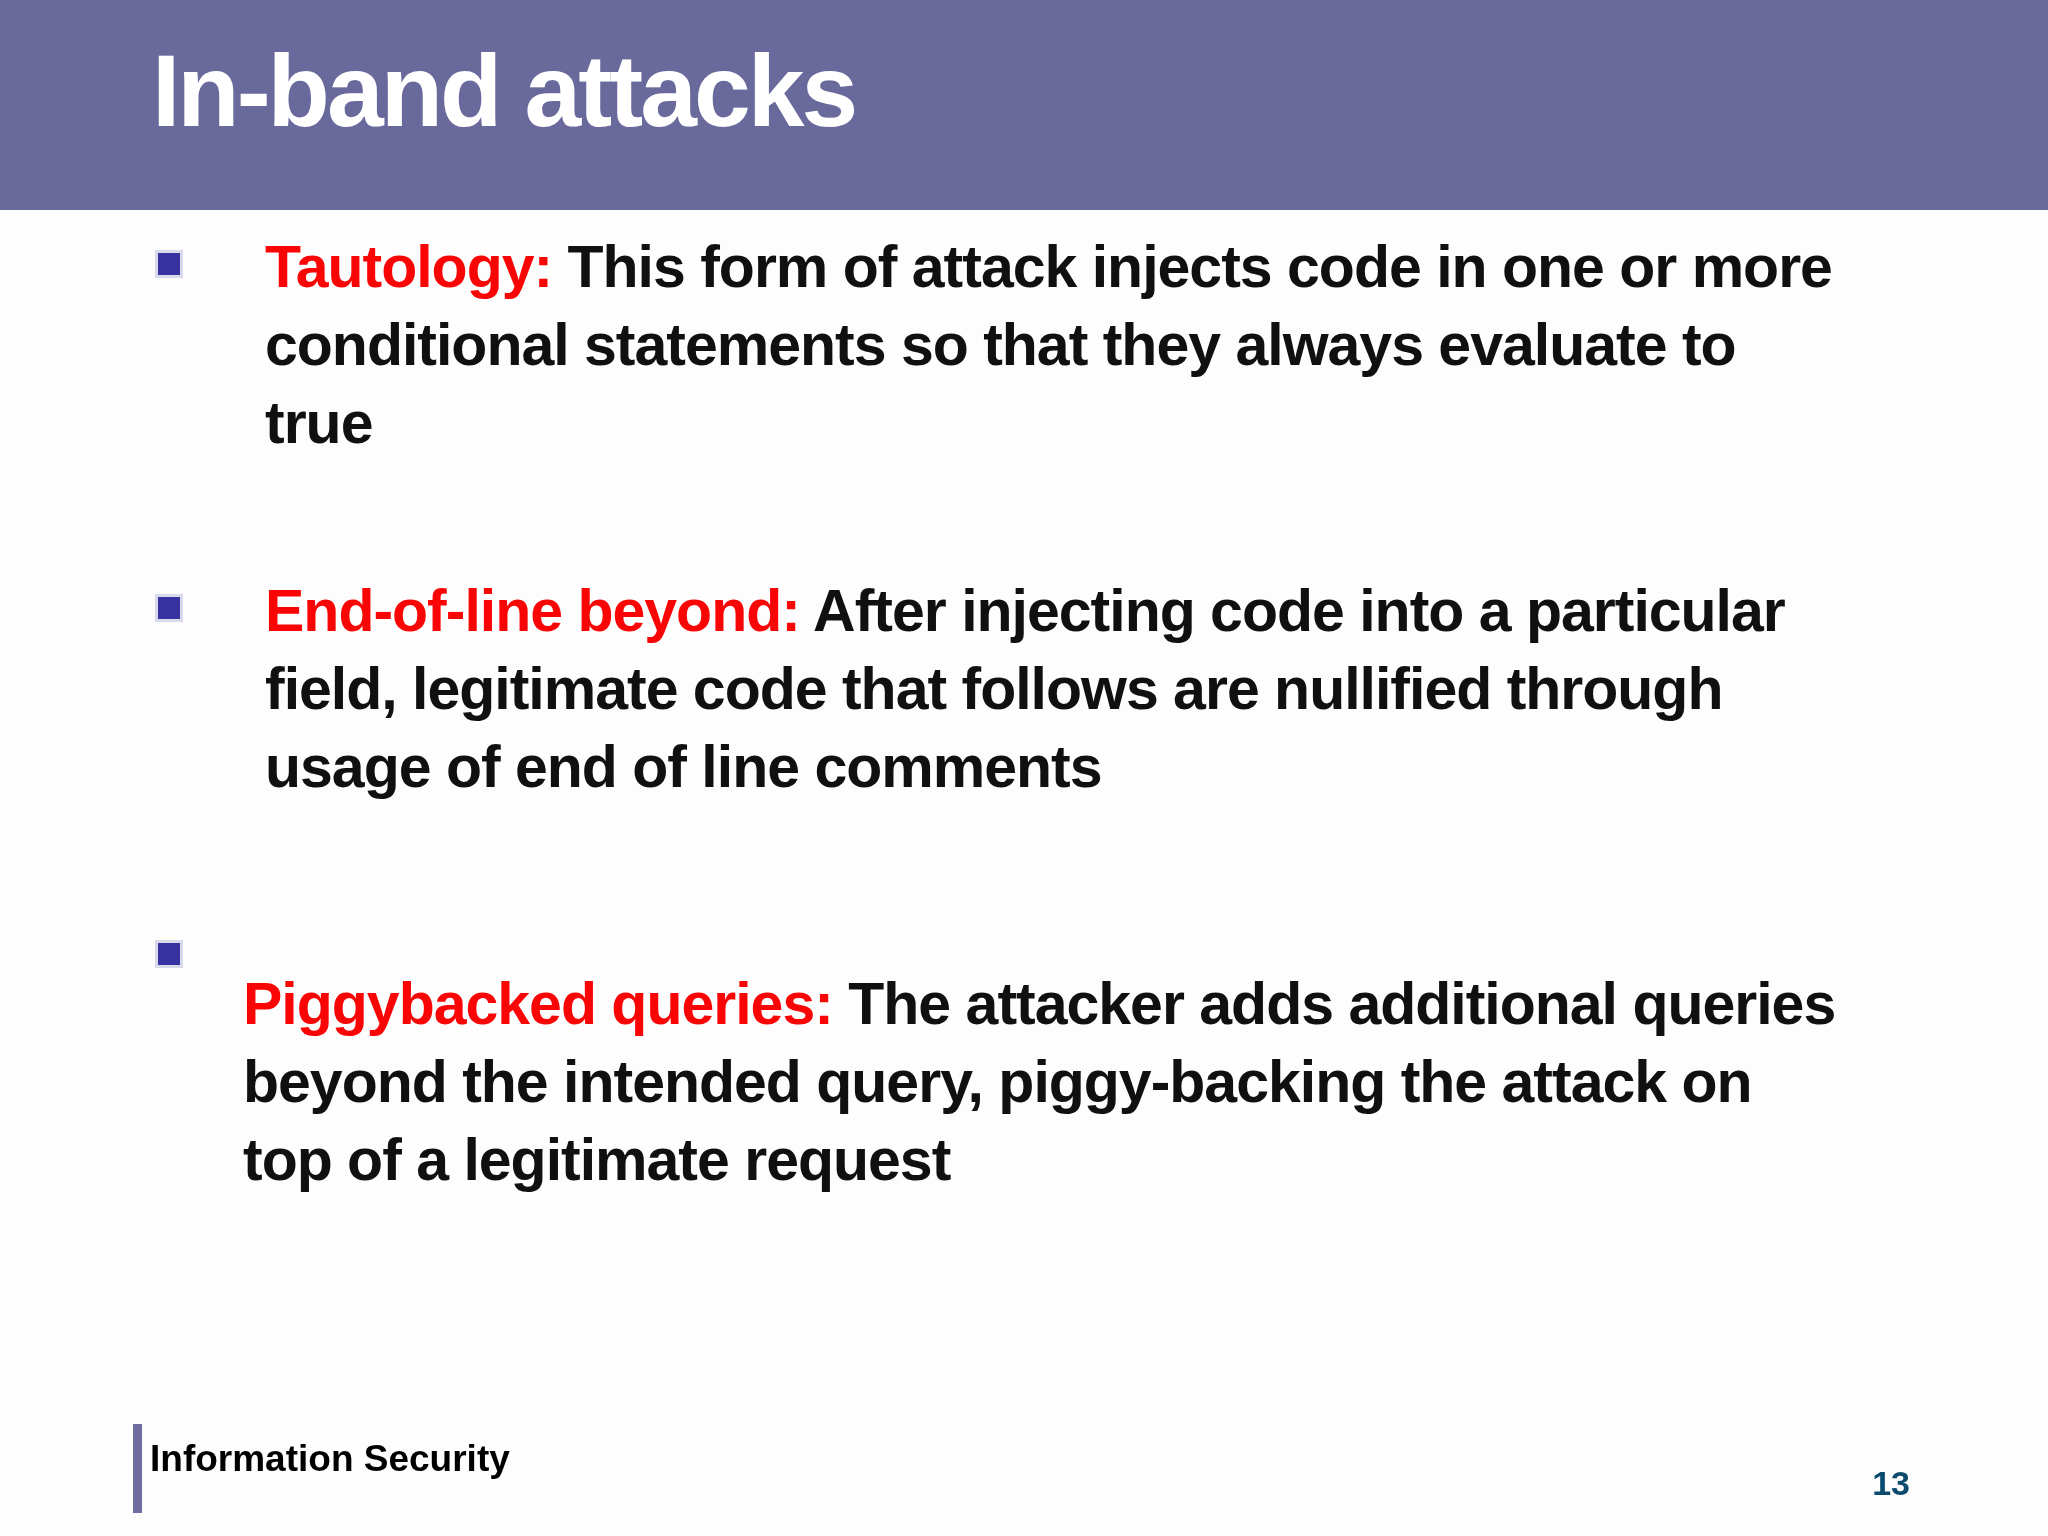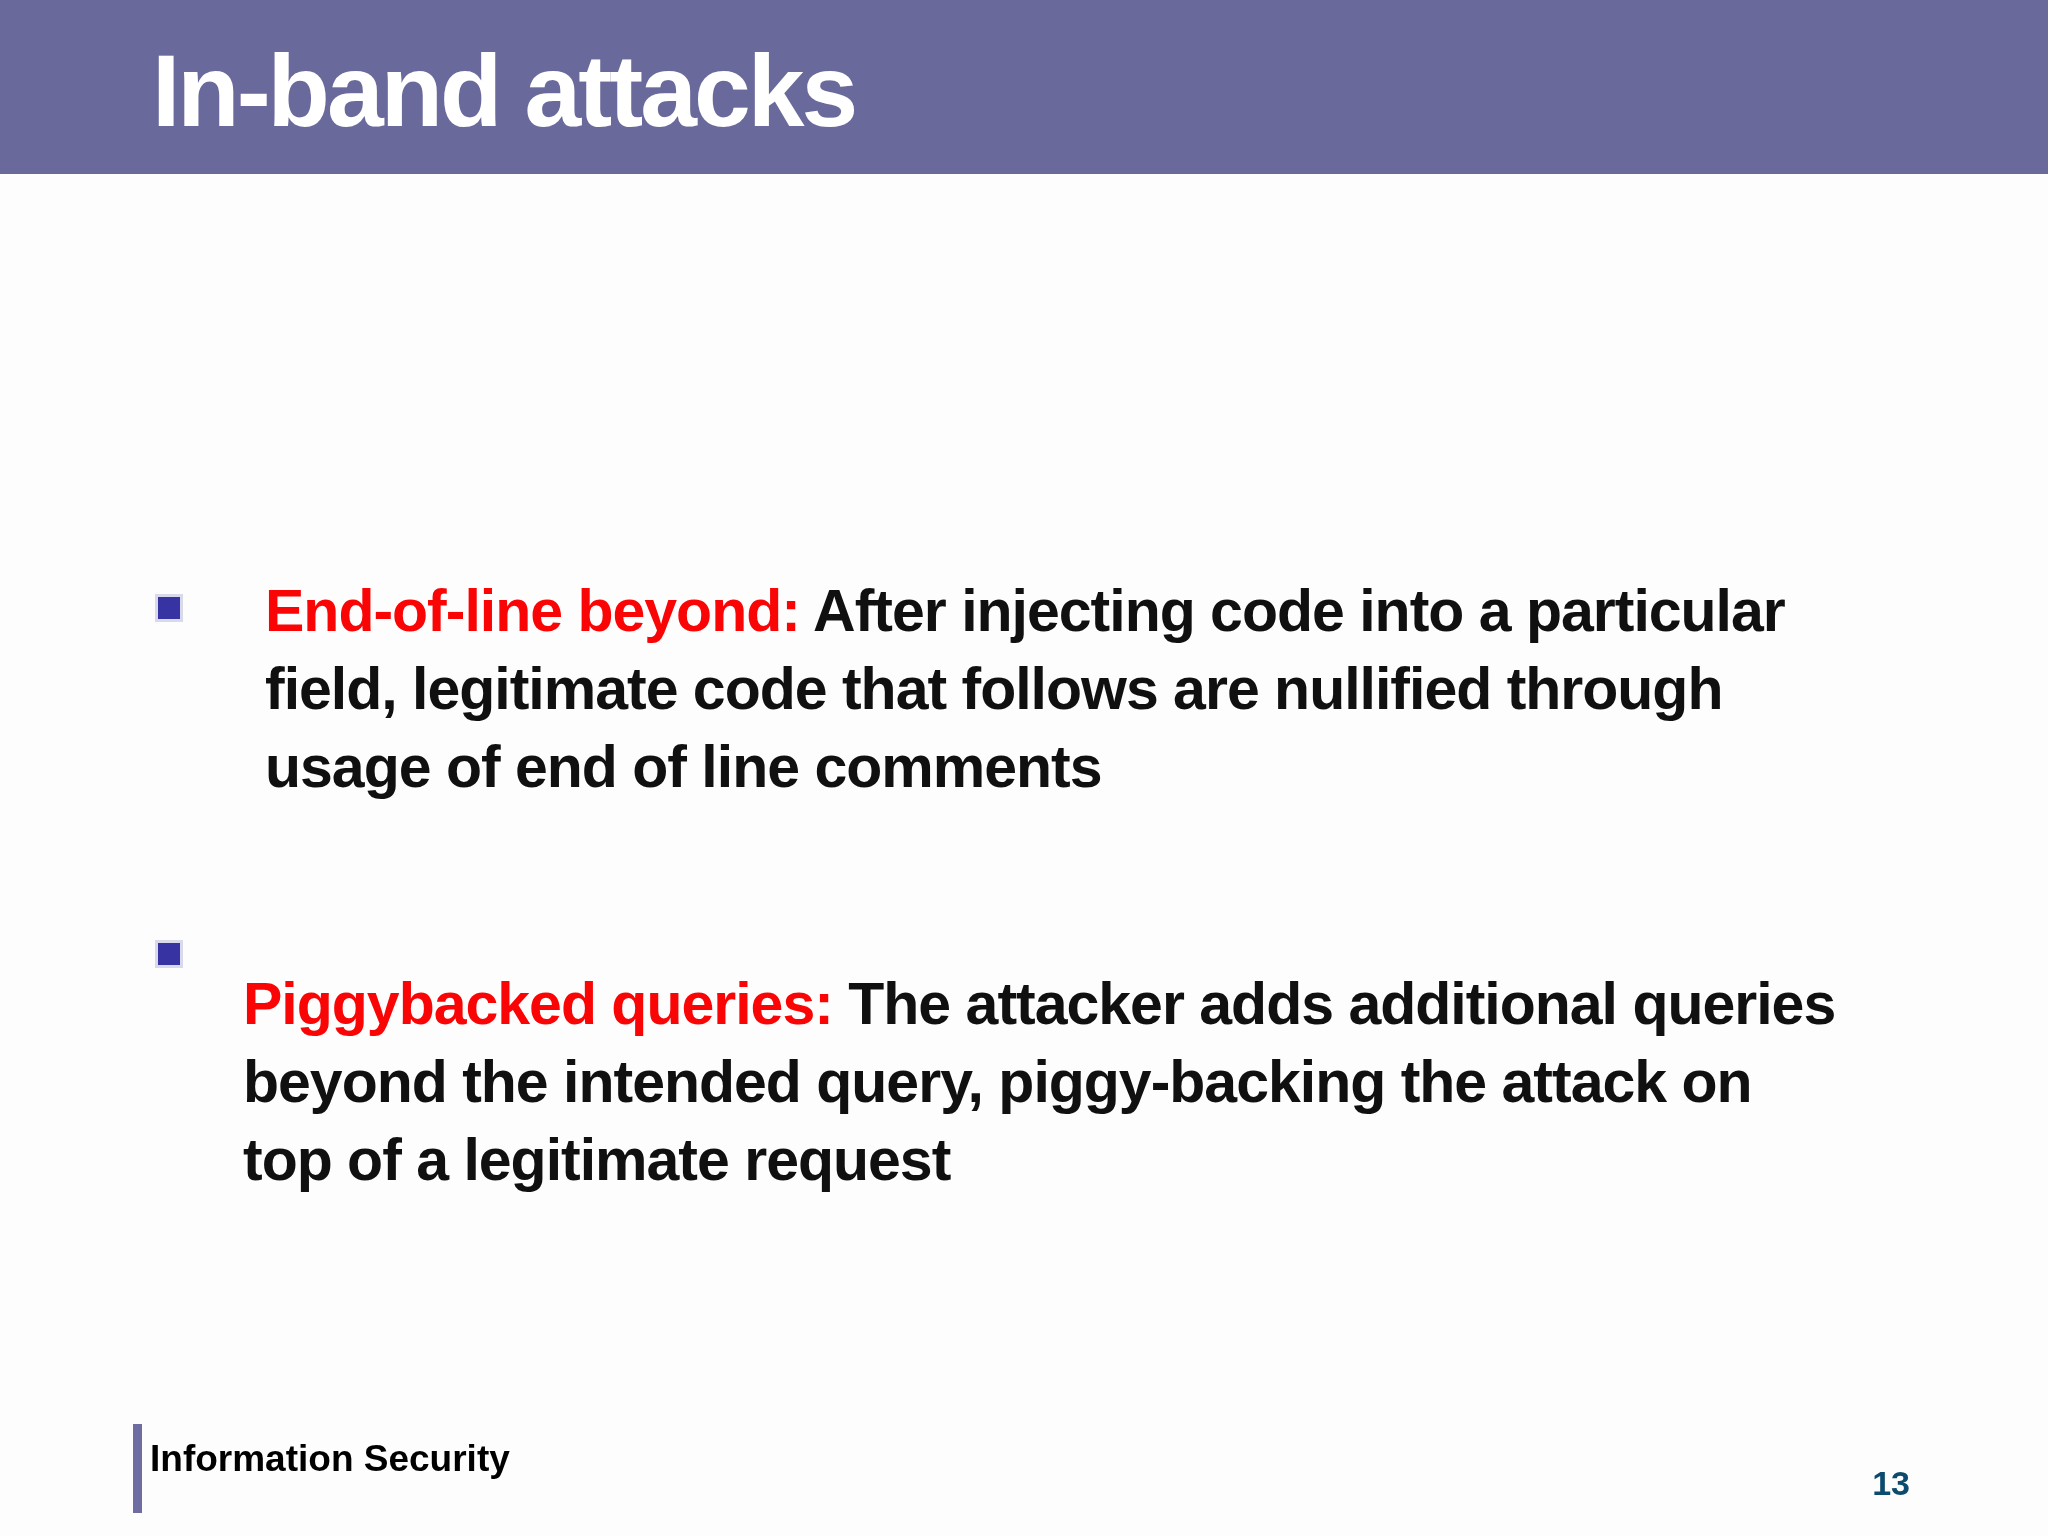--- a/index.html
+++ b/index.html
@@ -14,21 +14,21 @@
     height: 1536px;
     background: #fdfdfd;
     overflow: hidden;
   }
 
   
   .header {
     position: absolute;
     top: 0; left: 0;
     width: 2048px;
-    height: 174px;
+    height: 210px;
     background: #6a699c;
   }
   .title {
     position: absolute;
     left: 152px;
     top: 36px;
     font-size: 102px;
     line-height: 110px;
     font-weight: bold;
     color: #ffffff;
@@ -99,20 +99,26 @@
 </style>
 </head>
 <body>
 
 <div class="slide">
 
   <div class="header">
     <div class="title">In-band attacks</div>
   </div>
 
+  <div class="bullet-row b1">
+    <span class="bullet-marker"></span>
+    <p class="bullet-text"><span class="term">Tautology:</span><span> This form of attack injects code in one or more
+conditional statements so that they always evaluate to
+true</span></p>
+  </div>
 
   <div class="bullet-row b2">
     <span class="bullet-marker"></span>
     <p class="bullet-text"><span class="term">End-of-line beyond:</span><span> After injecting code into a particular
 field, legitimate code that follows are nullified through
 usage of end of line comments</span></p>
   </div>
 
   <div class="bullet-row b3">
     <span class="bullet-marker"></span>

